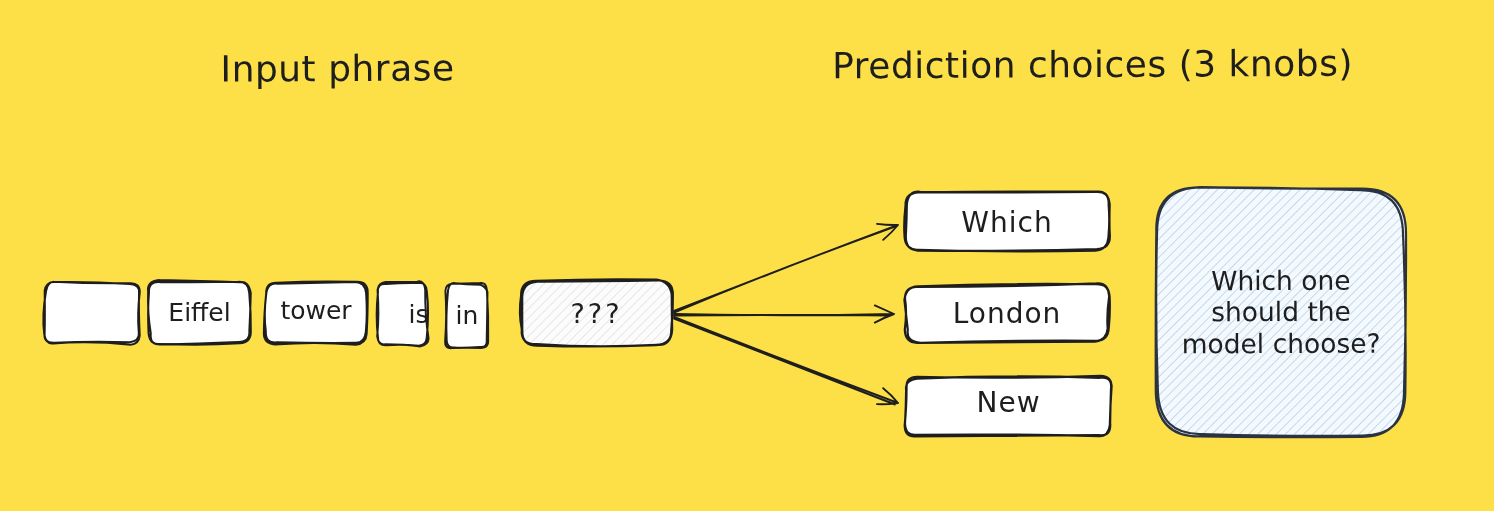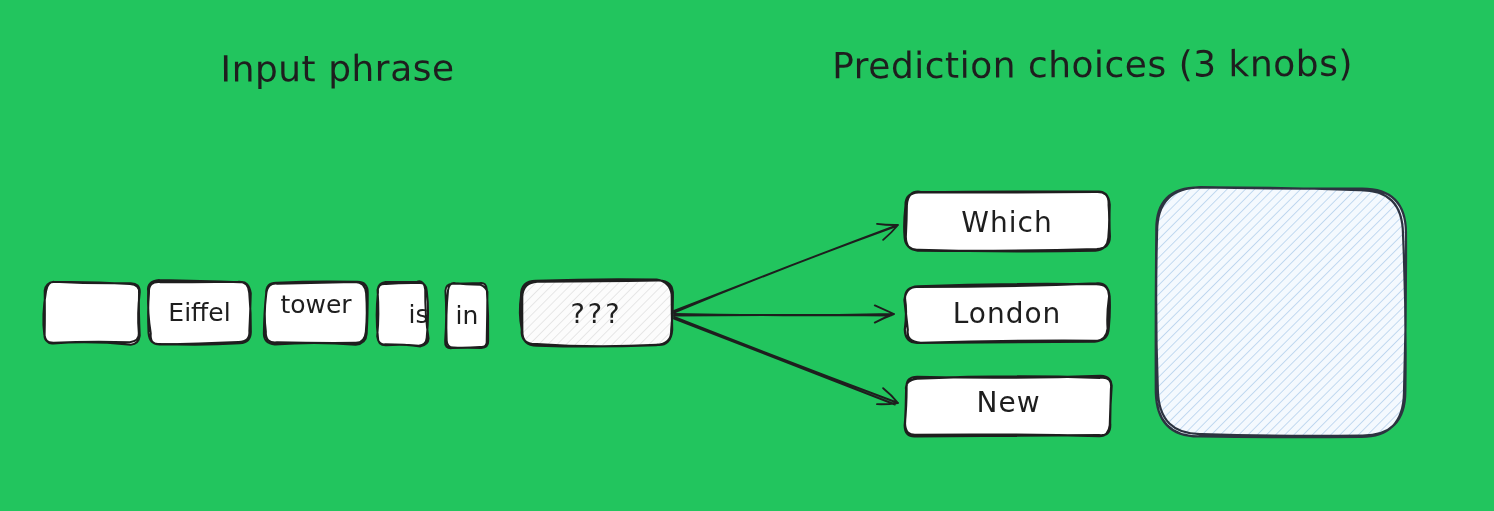--- a/index.html
+++ b/index.html
@@ -1,19 +1,19 @@
 <!DOCTYPE html>
 <html><head>
 <meta charset="utf-8">
 <style>
   html,body{margin:0;padding:0;background:#ffffff;}
   #canvas{
     position:relative;
     width:1494px;height:511px;
-    background:#22c55e;
+    background:#fde047;
     font-family:"DejaVu Sans","Liberation Sans",sans-serif;
     color:#1e1e1e;
     overflow:hidden;
   }
   #shapes{position:absolute;left:0;top:0;width:1494px;height:511px;}
   .label{
     position:absolute;
     display:flex;align-items:center;justify-content:center;
     text-align:center;
     color:#1e1e1e;
@@ -69,24 +69,25 @@
     <path fill="#ffffff" stroke="#1e1e1e" stroke-width="2.2" stroke-linecap="round" fill-rule="nonzero" d="M918.0383408813359,286.239986631096Q1004.5291630608706,283.1375243705661 1096.0406977823388,284.2699584270769Q1109.9668749437528,284.18700590440346 1109.0406977823388,297.2699584270769Q1106.6510830639586,314.3836220477886 1107.6436504079543,328.61811294124857Q1106.6775576397165,340.5605317384285 1094.6436504079543,341.61811294124857Q1009.2720871728968,341.863406045292 917.7931454678695,342.7865753531096Q905.286976891939,343.22447898112046 904.7931454678695,329.7865753531096Q907.1319610464525,311.58286668930305 905.0383408813359,299.239986631096Q904.4402008480499,286.8895205083187 918.0383408813359,286.239986631096M917.4203954868293,286.98760606136346Q1005.7763205814371,286.9473968299889 1096.5900627429662,283.4143379490148Q1108.1285038244146,282.0784614619881 1109.5900627429662,296.4143379490148Q1110.3830280154368,311.5368933151352 1108.74531601027,327.80157314949236Q1108.1810203286846,341.13335968405545 1095.74531601027,340.80157314949236Q1009.553176174339,340.219128669006 920.7671369427535,342.77759274427115Q905.8642769500726,341.815082551247 907.7671369427535,329.77759274427115Q905.8128823960913,312.9498019639308 904.4203954868293,299.98760606136346Q906.2285205327953,286.24322099683013 917.4203954868293,286.98760606136346"></path>
     <path fill="#ffffff" stroke="#1e1e1e" stroke-width="2.2" stroke-linecap="round" fill-rule="nonzero" d="M917.5554997047341,376.7513701702283Q1010.7145844301667,378.9102709943898 1100.5789875161167,375.81706053557025Q1112.3651050506642,376.5427025753497 1111.5789875161167,386.81706053557025Q1110.0767652492855,405.4503811422786 1110.1537555513887,424.1581012046885Q1111.0477307662802,436.2501434242992 1099.1537555513887,435.1581012046885Q1008.4479623032807,435.48316792835396 915.706344588429,436.37074194617674Q904.6145185483323,437.2340672952598 904.706344588429,425.37074194617674Q906.620353869335,404.70032707110005 906.5554997047341,387.7513701702283Q905.978831199835,376.54270024232 917.5554997047341,376.7513701702283M917.135416263066,378.57284393881673Q1009.6636388261035,374.50933832789525 1099.9808608753665,377.78215697922604Q1112.6375029494834,375.9420370368525 1110.9808608753665,388.78215697922604Q1110.5540440744226,405.6746625034055 1109.8289924165467,425.06266677920416Q1108.5142043376381,436.55282064879464 1098.8289924165467,436.06266677920416Q1009.3476461400721,433.8136048144482 916.0098550607275,434.78524344096024Q905.3590539462626,435.52299032311294 905.0098550607275,423.78524344096024Q905.9398828627474,407.3704715061525 906.135416263066,389.57284393881673Q904.583649274392,380.45810768806984 917.135416263066,378.57284393881673"></path>
 
     <path fill="url(#hatchBlue)" stroke="#2c3340" stroke-width="2.2" stroke-linecap="round" fill-rule="nonzero" d="M1200.3265097138349,187.29034591378132Q1278.4423356265524,188.87395178240584 1361.9868843424606,188.60363352199747Q1405.7710548603743,188.52227879320617 1405.9868843424606,232.60363352199747Q1406.4486367628112,314.0316575374112 1403.9881788914697,392.8972343285088Q1403.1651720678244,437.69418928327906 1359.9881788914697,436.8972343285088Q1280.9558474339508,437.82213887581 1199.7929168865232,436.3766334643266Q1157.0241238635242,437.0431134215358 1155.7929168865232,392.3766334643266Q1155.4747676894262,309.51751715404464 1156.3265097138349,231.29034591378132Q1155.1141288133858,186.6135201424704 1200.3265097138349,187.29034591378132M1201.0918380903488,187.31572282018132Q1279.347180553453,187.06830005568992 1359.0066587605065,190.09765392262707Q1402.5351400883787,189.20759531296082 1403.0066587605065,234.09765392262707Q1406.5121290383936,312.9354221867281 1405.3297923827333,391.50946917918753Q1405.3602699751261,436.1306640850283 1361.3297923827333,435.50946917918753Q1282.3161755556255,436.6428128756426 1201.8450844724166,434.03848894605756Q1158.9645008758462,435.10746232278063 1157.8450844724166,390.03848894605756Q1154.905673451137,310.7160665060346 1157.0918380903488,231.31572282018132Q1157.3840291964768,187.15376299039661 1201.0918380903488,187.31572282018132"></path>
   </svg>
 
   <div class="label title" style="left:165px;top:46px;width:345px;height:45px;">Input phrase</div>
   <div class="label title" style="left:790px;top:42px;width:605px;height:45px;">Prediction choices (3 knobs)</div>
 
   <div class="label token-label" style="left:149px;top:281px;width:101px;height:63px;">Eiffel</div>
-  <div class="label token-label" style="left:265px;top:274px;width:102px;height:60px;">tower</div>
+  <div class="label token-label" style="left:265px;top:280px;width:102px;height:60px;">tower</div>
   <div class="label token-label" style="left:394px;top:283px;width:49px;height:62px;">is</div>
   <div class="label token-label" style="left:446px;top:283px;width:42px;height:64px;">in</div>
 
   <div class="label unknown-label" style="left:521px;top:281px;width:151px;height:65px;">???</div>
 
   <div class="label choice-label" style="left:906px;top:193px;width:202px;height:58px;">Which</div>
   <div class="label choice-label" style="left:906px;top:285px;width:202px;height:57px;">London</div>
   <div class="label choice-label" style="left:906px;top:377px;width:205px;height:51px;">New</div>
 
+  <div class="label note-label" style="left:1167px;top:198px;width:228px;height:228px;">Which one should the model choose?</div>
 
 </div>
 
 </body></html>

